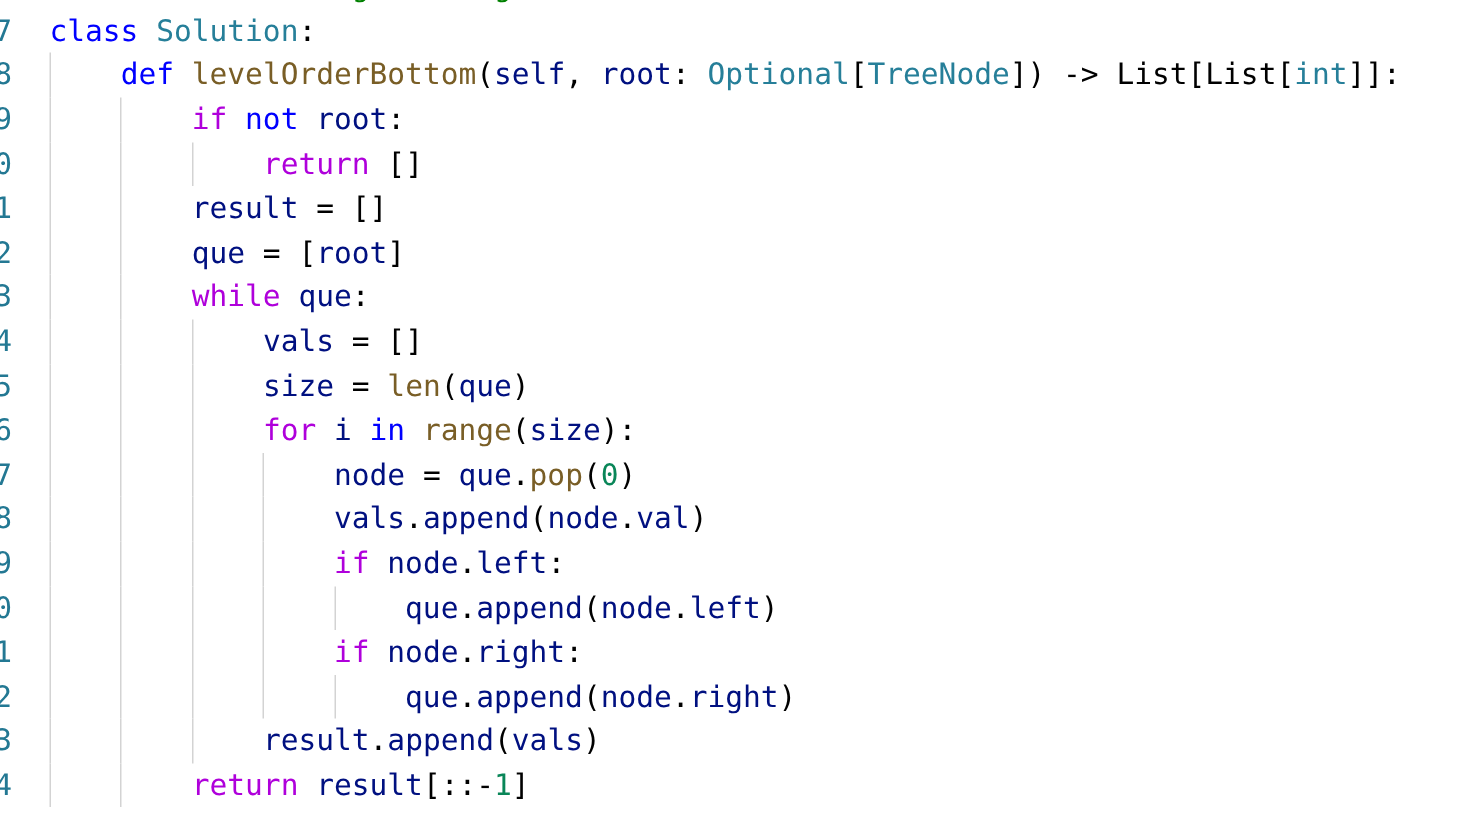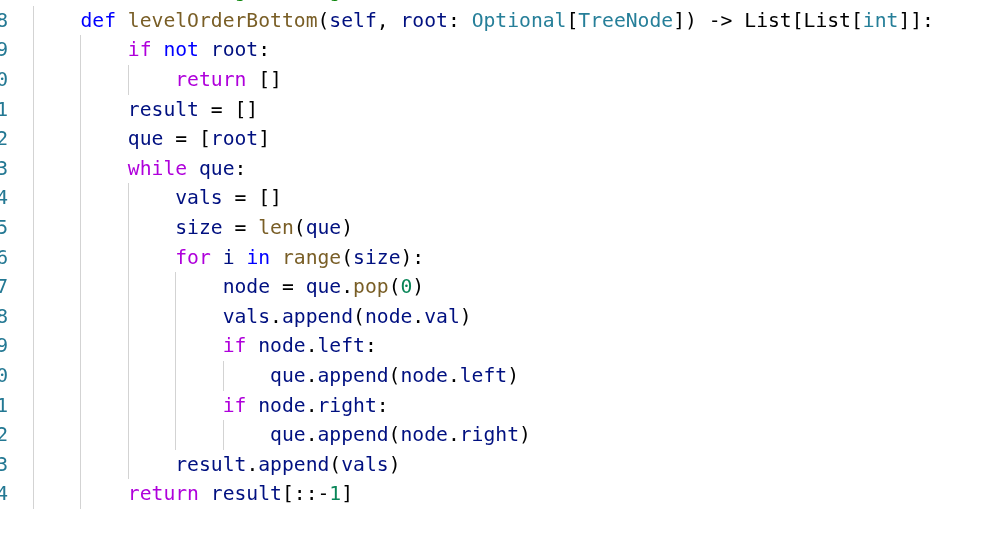--- a/index.html
+++ b/index.html
@@ -46,20 +46,21 @@
     bottom: 0;
     width: 1px;
   }
   .tok { display: inline; }
 </style>
 </head>
 <body>
 
 <div id="editor">
     <div class="line partial"><span class="ln" style="color: rgb(35, 120, 147);">6</span><span class="code"><span class="tok" style="color: rgb(0, 128, 0);">#         self.right = right</span></span></div>
+    <div class="line"><span class="ln" style="color: rgb(35, 120, 147);">7</span><span class="code"><span class="tok" style="color: rgb(0, 0, 255);">class </span><span class="tok" style="color: rgb(38, 127, 153);">Solution</span><span class="tok" style="color: rgb(0, 0, 0);">:</span></span></div>
     <div class="line"><div class="guide" style="left: 33px; background: rgb(211, 211, 211);"></div><span class="ln" style="color: rgb(35, 120, 147);">8</span><span class="code"><span class="tok" style="color: rgb(0, 0, 0);">    </span><span class="tok" style="color: rgb(0, 0, 255);">def </span><span class="tok" style="color: rgb(121, 94, 38);">levelOrderBottom</span><span class="tok" style="color: rgb(0, 0, 0);">(</span><span class="tok" style="color: rgb(0, 16, 128);">self</span><span class="tok" style="color: rgb(0, 0, 0);">, </span><span class="tok" style="color: rgb(0, 16, 128);">root</span><span class="tok" style="color: rgb(0, 0, 0);">: </span><span class="tok" style="color: rgb(38, 127, 153);">Optional</span><span class="tok" style="color: rgb(0, 0, 0);">[</span><span class="tok" style="color: rgb(38, 127, 153);">TreeNode</span><span class="tok" style="color: rgb(0, 0, 0);">]) -&gt; List[List[</span><span class="tok" style="color: rgb(38, 127, 153);">int</span><span class="tok" style="color: rgb(0, 0, 0);">]]:</span></span></div>
     <div class="line"><div class="guide" style="left: 33px; background: rgb(211, 211, 211);"></div><div class="guide" style="left: 80.452px; background: rgb(211, 211, 211);"></div><span class="ln" style="color: rgb(35, 120, 147);">9</span><span class="code"><span class="tok" style="color: rgb(0, 0, 0);">        </span><span class="tok" style="color: rgb(175, 0, 219);">if </span><span class="tok" style="color: rgb(0, 0, 255);">not </span><span class="tok" style="color: rgb(0, 16, 128);">root</span><span class="tok" style="color: rgb(0, 0, 0);">:</span></span></div>
     <div class="line"><div class="guide" style="left: 33px; background: rgb(211, 211, 211);"></div><div class="guide" style="left: 80.452px; background: rgb(211, 211, 211);"></div><div class="guide" style="left: 127.904px; background: rgb(211, 211, 211);"></div><span class="ln" style="color: rgb(35, 120, 147);">10</span><span class="code"><span class="tok" style="color: rgb(0, 0, 0);">            </span><span class="tok" style="color: rgb(175, 0, 219);">return </span><span class="tok" style="color: rgb(0, 0, 0);">[]</span></span></div>
     <div class="line"><div class="guide" style="left: 33px; background: rgb(211, 211, 211);"></div><div class="guide" style="left: 80.452px; background: rgb(211, 211, 211);"></div><span class="ln" style="color: rgb(35, 120, 147);">11</span><span class="code"><span class="tok" style="color: rgb(0, 0, 0);">        </span><span class="tok" style="color: rgb(0, 16, 128);">result</span><span class="tok" style="color: rgb(0, 0, 0);"> = []</span></span></div>
     <div class="line"><div class="guide" style="left: 33px; background: rgb(211, 211, 211);"></div><div class="guide" style="left: 80.452px; background: rgb(211, 211, 211);"></div><span class="ln" style="color: rgb(35, 120, 147);">12</span><span class="code"><span class="tok" style="color: rgb(0, 0, 0);">        </span><span class="tok" style="color: rgb(0, 16, 128);">que</span><span class="tok" style="color: rgb(0, 0, 0);"> = [</span><span class="tok" style="color: rgb(0, 16, 128);">root</span><span class="tok" style="color: rgb(0, 0, 0);">]</span></span></div>
     <div class="line"><div class="guide" style="left: 33px; background: rgb(211, 211, 211);"></div><div class="guide" style="left: 80.452px; background: rgb(211, 211, 211);"></div><span class="ln" style="color: rgb(35, 120, 147);">13</span><span class="code"><span class="tok" style="color: rgb(0, 0, 0);">        </span><span class="tok" style="color: rgb(175, 0, 219);">while </span><span class="tok" style="color: rgb(0, 16, 128);">que</span><span class="tok" style="color: rgb(0, 0, 0);">:</span></span></div>
     <div class="line"><div class="guide" style="left: 33px; background: rgb(211, 211, 211);"></div><div class="guide" style="left: 80.452px; background: rgb(211, 211, 211);"></div><div class="guide" style="left: 127.904px; background: rgb(211, 211, 211);"></div><span class="ln" style="color: rgb(35, 120, 147);">14</span><span class="code"><span class="tok" style="color: rgb(0, 0, 0);">            </span><span class="tok" style="color: rgb(0, 16, 128);">vals</span><span class="tok" style="color: rgb(0, 0, 0);"> = []</span></span></div>
     <div class="line"><div class="guide" style="left: 33px; background: rgb(211, 211, 211);"></div><div class="guide" style="left: 80.452px; background: rgb(211, 211, 211);"></div><div class="guide" style="left: 127.904px; background: rgb(211, 211, 211);"></div><span class="ln" style="color: rgb(35, 120, 147);">15</span><span class="code"><span class="tok" style="color: rgb(0, 0, 0);">            </span><span class="tok" style="color: rgb(0, 16, 128);">size</span><span class="tok" style="color: rgb(0, 0, 0);"> = </span><span class="tok" style="color: rgb(121, 94, 38);">len</span><span class="tok" style="color: rgb(0, 0, 0);">(</span><span class="tok" style="color: rgb(0, 16, 128);">que</span><span class="tok" style="color: rgb(0, 0, 0);">)</span></span></div>
     <div class="line"><div class="guide" style="left: 33px; background: rgb(211, 211, 211);"></div><div class="guide" style="left: 80.452px; background: rgb(211, 211, 211);"></div><div class="guide" style="left: 127.904px; background: rgb(211, 211, 211);"></div><span class="ln" style="color: rgb(35, 120, 147);">16</span><span class="code"><span class="tok" style="color: rgb(0, 0, 0);">            </span><span class="tok" style="color: rgb(175, 0, 219);">for </span><span class="tok" style="color: rgb(0, 16, 128);">i</span><span class="tok" style="color: rgb(0, 0, 0);"> </span><span class="tok" style="color: rgb(0, 0, 255);">in </span><span class="tok" style="color: rgb(121, 94, 38);">range</span><span class="tok" style="color: rgb(0, 0, 0);">(</span><span class="tok" style="color: rgb(0, 16, 128);">size</span><span class="tok" style="color: rgb(0, 0, 0);">):</span></span></div>
     <div class="line"><div class="guide" style="left: 33px; background: rgb(211, 211, 211);"></div><div class="guide" style="left: 80.452px; background: rgb(211, 211, 211);"></div><div class="guide" style="left: 127.904px; background: rgb(211, 211, 211);"></div><div class="guide" style="left: 175.356px; background: rgb(211, 211, 211);"></div><span class="ln" style="color: rgb(35, 120, 147);">17</span><span class="code"><span class="tok" style="color: rgb(0, 0, 0);">                </span><span class="tok" style="color: rgb(0, 16, 128);">node</span><span class="tok" style="color: rgb(0, 0, 0);"> = </span><span class="tok" style="color: rgb(0, 16, 128);">que</span><span class="tok" style="color: rgb(0, 0, 0);">.</span><span class="tok" style="color: rgb(121, 94, 38);">pop</span><span class="tok" style="color: rgb(0, 0, 0);">(</span><span class="tok" style="color: rgb(9, 134, 88);">0</span><span class="tok" style="color: rgb(0, 0, 0);">)</span></span></div>

